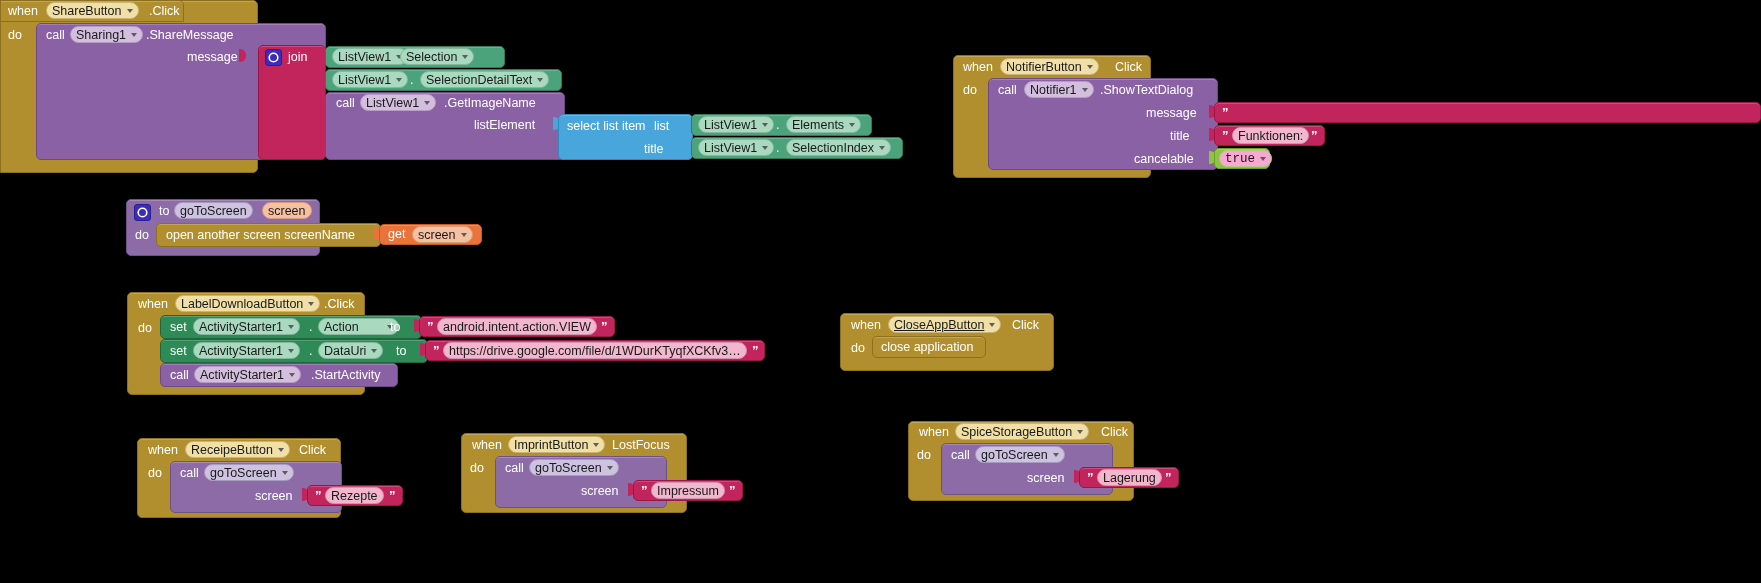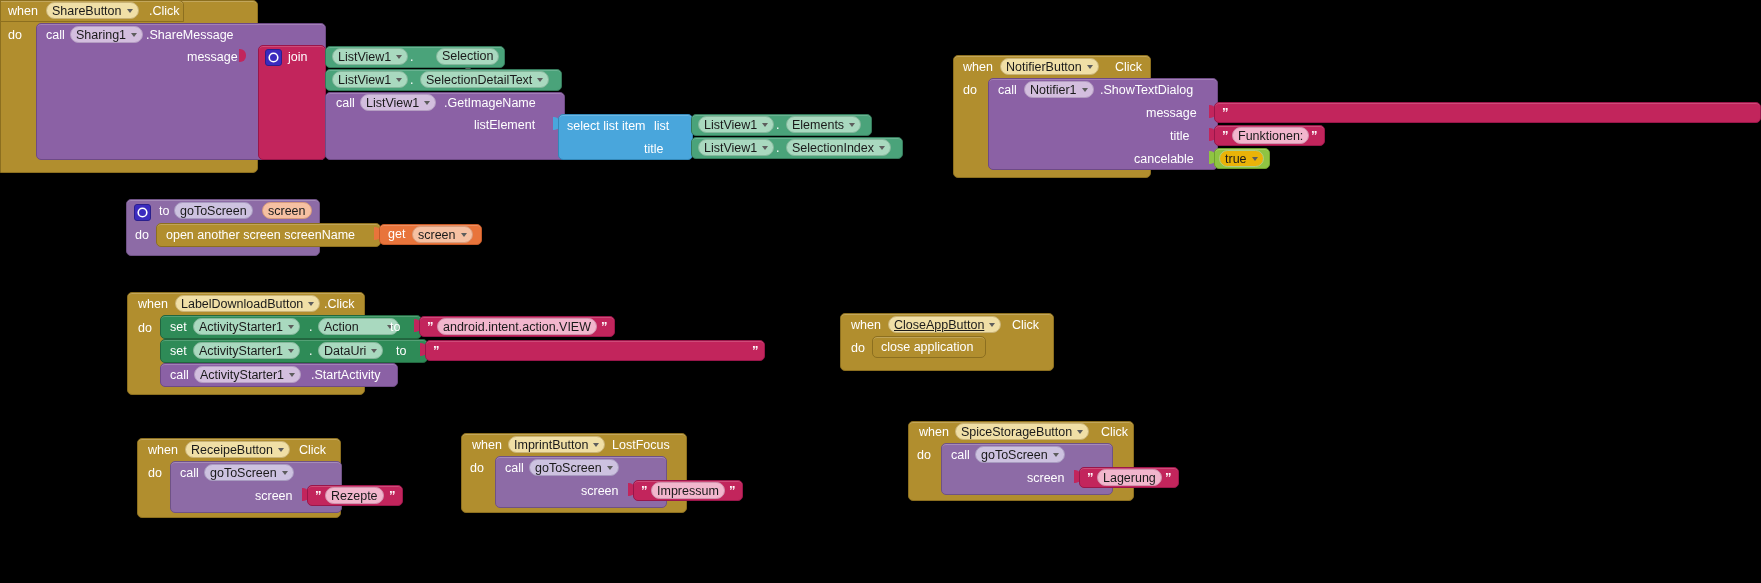--- a/index.html
+++ b/index.html
@@ -38,21 +38,21 @@
   .lbl{position:absolute;color:#fff;font-size:12.5px;line-height:1;white-space:nowrap;}
 
   
   .field{position:absolute;display:flex;align-items:center;gap:5px;
     height:17px;padding:0 5px;border-radius:9px;white-space:nowrap;
     font-size:12.5px;color:#1a1a1a;box-sizing:border-box;}
   .f-olive{background:#f0dfa6;border:1px solid #c9b377;}
   .f-purple{background:#d3bede;border:1px solid #b49dc2;}
   .f-green{background:#a9d9bf;border:1px solid #86b79c;}
   .f-pink{background:#f2b6cd;border:1px solid #d194ae;}
-  .f-lime{background:#eab308;border:1px solid #b0cd84;}
+  .f-lime{background:#f9a8d4;border:1px solid #b0cd84;font-family:Liberation Mono, monospace;}
   .f-orange{background:#f6c0a2;border:1px solid #d79c7c;}
   .f-lav{background:#cdc2e0;border:1px solid #a89bc0;}
   .tri{width:0;height:0;border-left:3.5px solid transparent;border-right:3.5px solid transparent;
     border-top:4.5px solid #5d5d5d;flex:none;}
 
   
   .plug{position:absolute;width:7px;height:13px;border-radius:0 6px 6px 0;}
 
   .gear{position:absolute;width:15px;height:15px;border-radius:3px;background:#3b2bbf;
         border:1px solid #2a1f8d;display:flex;align-items:center;justify-content:center;}
@@ -94,21 +94,21 @@
       </svg>
   </div>
   <span class="lbl" style="left:288px;top:51px;">join</span>
 
   <div class="blk greenlt" style="left:325px;top:46px;width:180px;height:22px;"></div>
   <div class="field f-green" style="left:332px;top:48px;">
     <span>ListView1</span>
     <span class="tri"></span>
   </div>
   <span class="lbl" style="left:410px;top:51px;">.</span>
-  <div class="field f-green" style="left:436px;top:48px;flex-direction:column;">
+  <div class="field f-green" style="left:400px;top:48px;">
     <span>Selection</span>
     <span class="tri"></span>
   </div>
 
   <div class="blk greenlt" style="left:325px;top:69px;width:237px;height:22px;"></div>
   <div class="field f-green" style="left:332px;top:71px;">
     <span>ListView1</span>
     <span class="tri"></span>
   </div>
   <span class="lbl" style="left:410px;top:74px;">.</span>
@@ -256,20 +256,23 @@
   </div>
   <span class="lbl" style="left:309px;top:345px;">.</span>
   <div class="field f-green" style="left:318px;top:342px;">
     <span>DataUri</span>
     <span class="tri"></span>
   </div>
   <span class="lbl" style="left:396px;top:345px;">to</span>
   <div class="plug" style="left:420px;top:343px;background:#c2255c;"></div>
   <div class="blk pink" style="left:425px;top:340px;width:340px;height:21px;"></div>
   <span class="quote" style="left:433px;top:344px;">”</span>
+  <div class="field f-pink" style="left:443px;top:342px;max-width:310px;overflow:hidden;">
+    <span>https://drive.google.com/file/d/1WDurKTyqfXCKfv3…</span>
+  </div>
   <span class="quote" style="left:752px;top:344px;">”</span>
 
   <div class="blk purple" style="left:160px;top:363px;width:238px;height:24px;"></div>
   <span class="lbl" style="left:170px;top:369px;">call</span>
   <div class="field f-purple" style="left:194px;top:366px;">
     <span>ActivityStarter1</span>
     <span class="tri"></span>
   </div>
   <span class="lbl" style="left:311px;top:369px;">.StartActivity</span>
 

